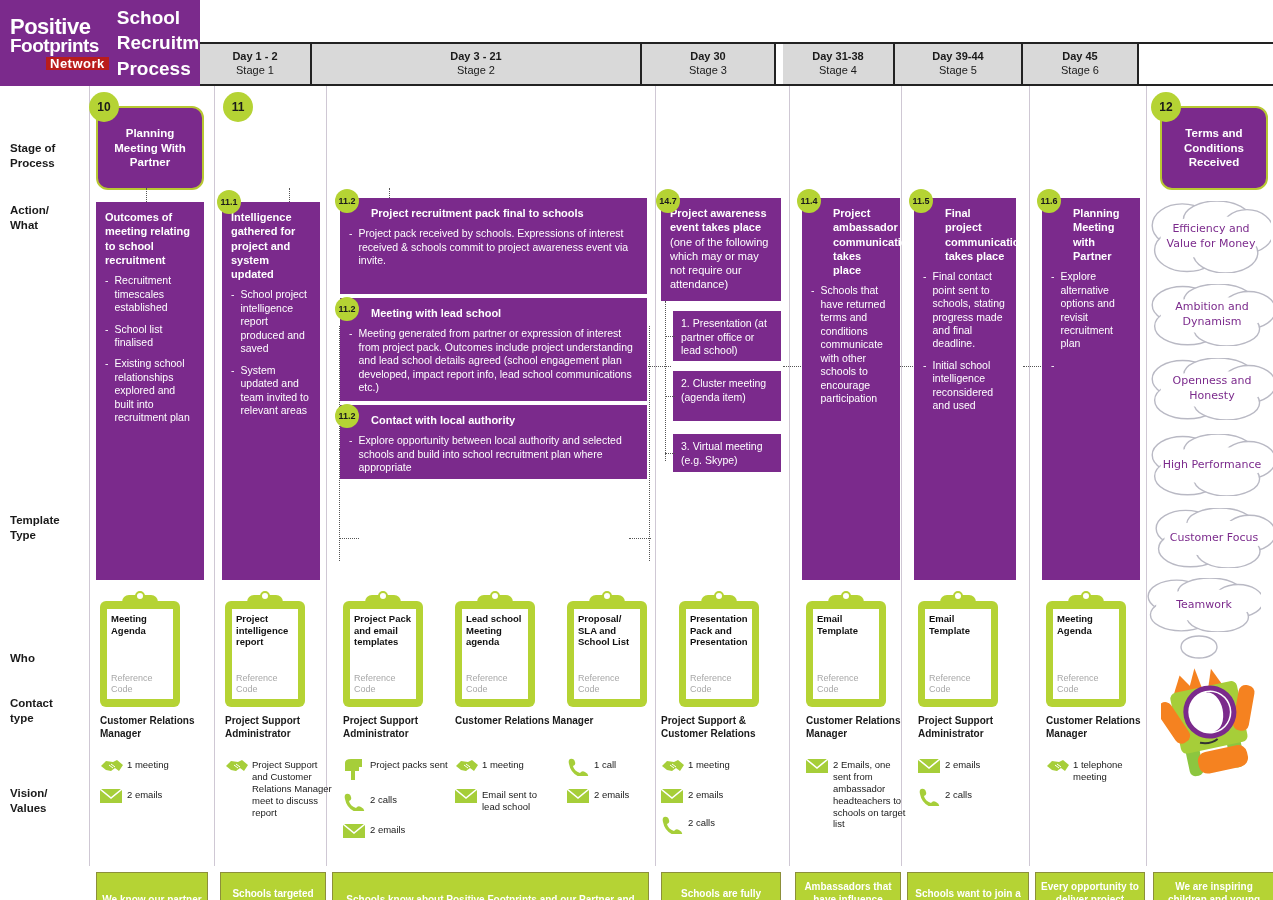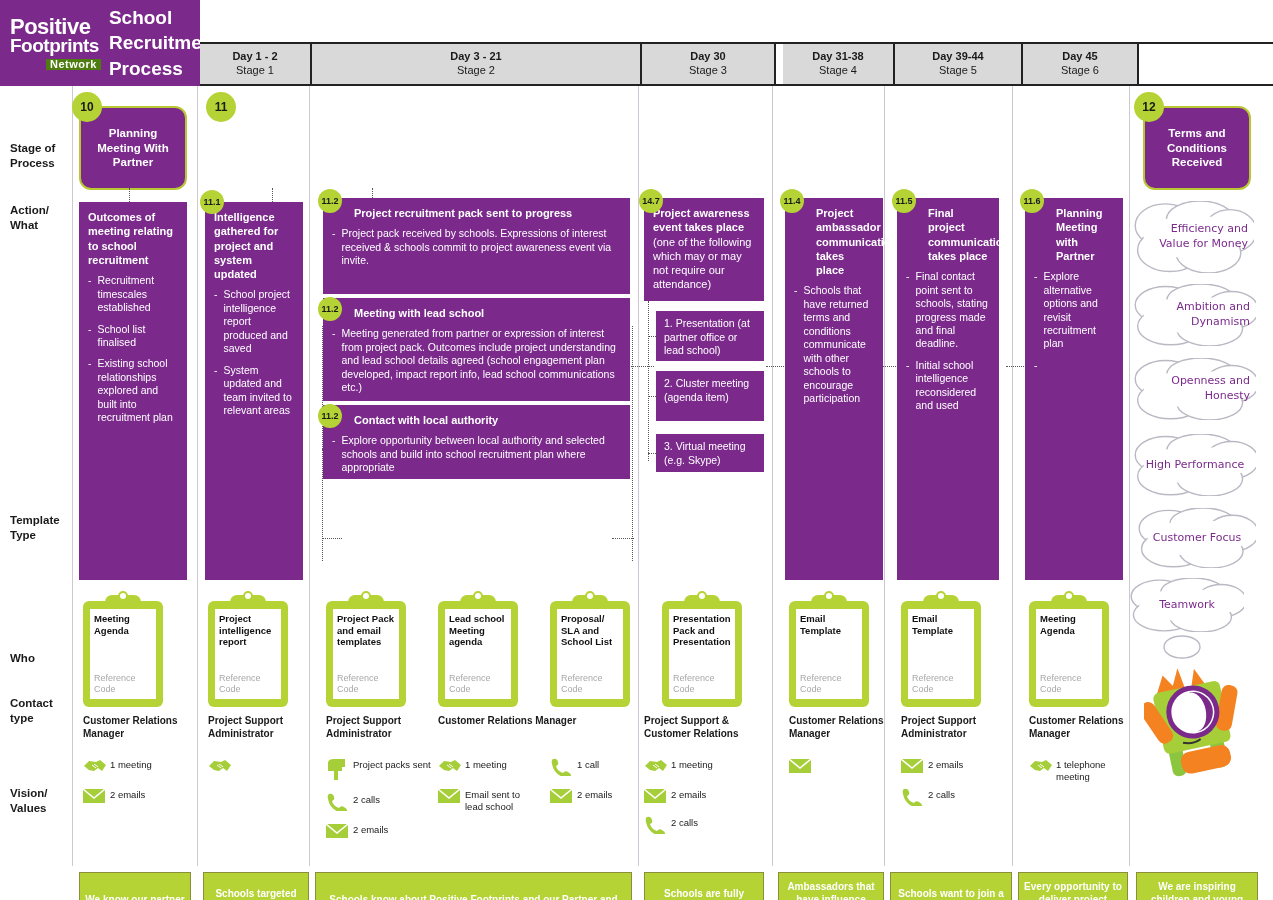--- a/index.html
+++ b/index.html
@@ -14,21 +14,21 @@
 
   
   .topbar { display:flex; height:86px; }
   .brandbox {
     width:200px; background:#7B2A8C; display:flex; align-items:center;
     padding:6px 8px 6px 10px; gap:8px;
   }
   .logo { color:#fff; line-height:1.0; }
   .logo .l1 { font-size:22px; font-weight:bold; letter-spacing:-0.5px;}
   .logo .l2 { font-size:19px; font-weight:bold; letter-spacing:-0.5px; margin-top:-2px;}
-  .logo .l3 { background:#4d7c0f; color:#ffffff; font-size:11px; font-weight:bold;
+  .logo .l3 { background:#b91c1c; color:#ffffff; font-size:13px; font-weight:bold;
               display:inline-block; padding:0 4px; margin-top:1px; margin-left:36px;
               letter-spacing:0.5px; }
   .apptitle { color:#fff; font-size:19px; font-weight:bold; line-height:1.35; }
 
   .dayhdr-wrap { flex:1; display:flex; flex-direction:column; justify-content:flex-end; }
   .dayhdr { display:flex; height:44px; border-top:2px solid #222; border-bottom:2px solid #222; }
   .daycell {
     background:#d9d9d9; border-right:2px solid #222;
     display:flex; flex-direction:column; align-items:center; justify-content:center;
     line-height:1.25;
@@ -39,21 +39,21 @@
   .hdr-spacer { flex:1; }
 
   
   .sheet { position:relative; width:1273px; height:814px; }
   .rowlabels { position:absolute; left:0; top:0; width:78px; height:814px; }
   .rowlabel { position:absolute; left:10px; font-size:11.5px; font-weight:bold; line-height:1.3; }
 
   
   .vline { position:absolute; width:1px; background:#cfc8d4; top:0; height:780px; }
 
-  .gridwrap { position:absolute; left:72px; top:0; right:0; height:724px; }
+  .gridwrap { position:absolute; left:89px; top:0; right:0; height:724px; }
 
   
   .stagerow { position:absolute; top:12px; left:0; right:0; height:90px; }
   .pbox {
     position:absolute; background:#7B2A8C; border:2px solid #B8C832;
     border-radius:12px; color:#fff; font-weight:bold; font-size:11.5px;
     display:flex; align-items:center; justify-content:center; text-align:center;
     line-height:1.3; padding:4px 6px;
   }
   .badge {
@@ -104,21 +104,21 @@
 
   
   .vv {
     position:absolute; background:#B5D334; border:1px solid #8c8f3a; color:#fff;
     font-size:10px; font-weight:bold; text-align:center; line-height:1.3;
     display:flex; align-items:center; justify-content:center; padding:3px 4px;
   }
 
   
   .bubble { position:absolute; display:flex; align-items:center; justify-content:center;
-            text-align:right; color:#7B2A8C; font-size:11px; line-height:1.35; }
+            text-align:center; color:#7B2A8C; font-size:11px; line-height:1.35; }
   .bubble svg { position:absolute; left:0; top:0; }
   .bubble span { position:relative; z-index:2; padding:0 6px; font-family:"DejaVu Sans", sans-serif; }
 
   .mascot { position:absolute; }
 </style>
 </head>
 <body>
 
 <div class="topbar">
   <div class="brandbox">
@@ -241,21 +241,21 @@
             </li>
           <li>
               <span class="dash">-</span>
               <span>System updated and team invited to relevant areas</span>
             </li>
         </ul>
       </div>
 
       <div class="badge" style="left:246px;top:103px;width:24px;height:24px;font-size:9px">11.2</div>
       <div class="actbox" style="left:251px;top:112px;width:307px;height:96px">
-        <h4 style="padding-left:22px">Project recruitment pack sent to progress</h4>
+        <h4 style="padding-left:22px">Project recruitment pack final to schools</h4>
         <ul>
           <li>
               <span class="dash">-</span>
               <span>Project pack received by schools. Expressions of interest received &amp; schools commit to project awareness event via invite.</span>
             </li>
         </ul>
       </div>
 
       <div class="badge" style="left:246px;top:211px;width:24px;height:24px;font-size:9px">11.2</div>
       <div class="actbox" style="left:251px;top:212px;width:307px;height:103px">
@@ -434,20 +434,21 @@
               <rect x="0" y="1" width="22" height="14" fill="#A6CE39"></rect>
               <path d="M0 1 L11 10 L22 1" fill="none" stroke="#fff" stroke-width="1.6"></path>
             </svg></span>
           <span class="txt">2 emails</span>
         </div>
         <div class="ct" style="left: 136px; top: 672px; width: 108px;">
           <span class="ico"><svg width="24" height="16" viewBox="0 0 24 16">
               <path d="M1 8 L6 3 L13 4 L17 2 L23 7 L19 13 L15 10 L11 13 L6 12 Z" fill="#A6CE39"></path>
               <path d="M9 7 L13 10 M11 6 L15 9" stroke="#fff" stroke-width="1"></path>
             </svg></span>
+          <span class="txt">Project Support and Customer Relations Manager meet to discuss report</span>
         </div>
         <div class="ct" style="left: 254px; top: 672px; width: 105px;">
           <span class="ico"><svg width="22" height="22" viewBox="0 0 22 22">
               <path d="M2 5 q0 -4 6 -4 h8 v12 H2 Z" fill="#A6CE39"></path>
               <rect x="16" y="1" width="3" height="8" fill="#A6CE39"></rect>
               <rect x="8" y="13" width="4" height="9" fill="#A6CE39"></rect>
             </svg></span>
           <span class="txt">Project packs sent</span>
         </div>
         <div class="ct" style="left: 254px; top: 707px; width: 105px;">
@@ -508,20 +509,21 @@
           <span class="ico"><svg width="22" height="18" viewBox="0 0 22 18">
               <path d="M3 1 q4 -1 5 3 q1 3 -2 4 q1 5 7 7 q2 -3 5 -1 q4 2 3 5 q-1 2 -5 1 Q4 17 2 6 q-1 -4 1 -5 Z" fill="#A6CE39"></path>
             </svg></span>
           <span class="txt">2 calls</span>
         </div>
         <div class="ct" style="left: 717px; top: 672px; width: 100px;">
           <span class="ico"><svg width="22" height="16" viewBox="0 0 22 16">
               <rect x="0" y="1" width="22" height="14" fill="#A6CE39"></rect>
               <path d="M0 1 L11 10 L22 1" fill="none" stroke="#fff" stroke-width="1.6"></path>
             </svg></span>
+          <span class="txt">2 Emails, one sent from ambassador headteachers to schools on target list</span>
         </div>
         <div class="ct" style="left: 829px; top: 672px; width: 100px;">
           <span class="ico"><svg width="22" height="16" viewBox="0 0 22 16">
               <rect x="0" y="1" width="22" height="14" fill="#A6CE39"></rect>
               <path d="M0 1 L11 10 L22 1" fill="none" stroke="#fff" stroke-width="1.6"></path>
             </svg></span>
           <span class="txt">2 emails</span>
         </div>
         <div class="ct" style="left: 829px; top: 702px; width: 100px;">
           <span class="ico"><svg width="22" height="18" viewBox="0 0 22 18">

